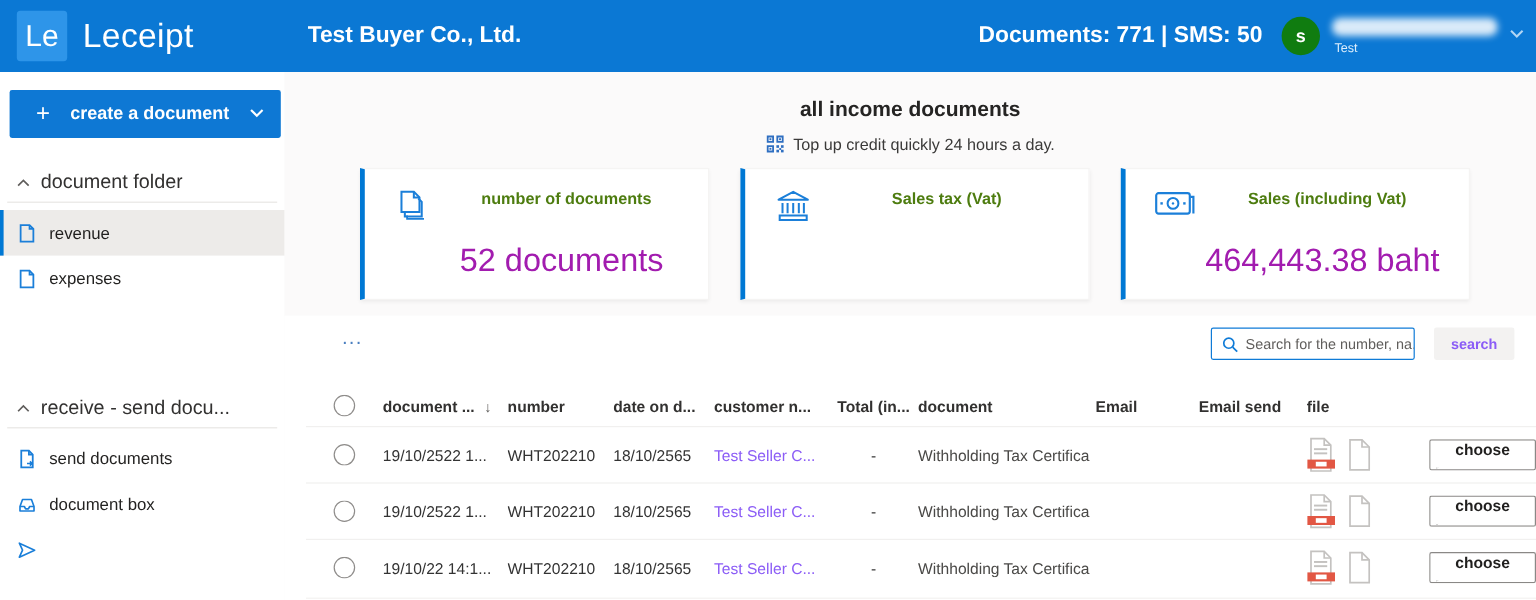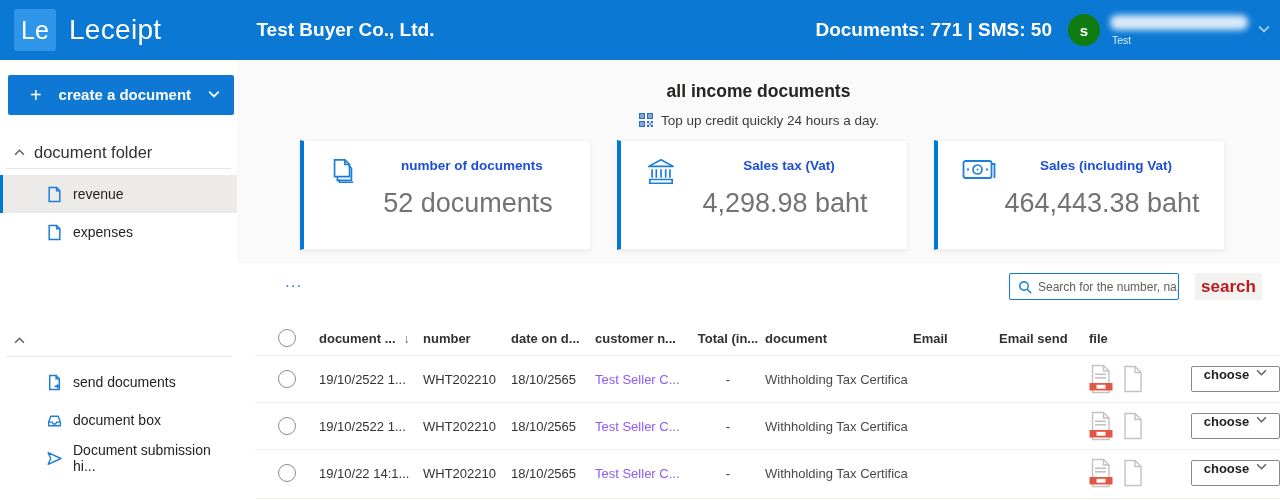--- a/index.html
+++ b/index.html
@@ -30,53 +30,53 @@
   .create-plus { font-size:20px; font-weight:400; margin-left:22px; }
   .create-label { flex:1; text-align:center; font-size:15px; font-weight:700; line-height:1.15;
                   white-space:normal; width:110px; padding:0 4px; }
   .create-chevron { margin-right:14px; }
   .side-section-header { position:absolute; left:0; width:237px; height:24px; display:flex;
                          align-items:center; cursor:pointer; }
   .side-caret { margin-left:14px; margin-right:9px; display:flex; }
   .side-section-title { font-size:16.5px; color:#323130; white-space:nowrap; overflow:hidden; }
   .side-divider { position:absolute; left:6px; width:225px; height:1px; background:#e8e6e4; }
   .side-item { position:absolute; left:0; width:237px; height:38px; display:flex; align-items:center;
-               cursor:pointer; color:#1b7fd9;padding-left:32px; }
+               cursor:pointer; color:#1b7fd9; }
   .side-item .side-item-icon { margin-left:14px; display:flex; }
   .side-item-label { margin-left:10px; font-size:14px; color:#242322; }
   .side-item.selected { background:#edebe9; border-left:3px solid #0078d4; }
   .side-item.selected .side-item-icon { margin-left:11px; }
   .side-item.selected .side-item-label { font-weight:400; color:#201f1e; }
 
   
   .main { position:absolute; left:237px; top:60px; width:1043px; height:440px; }
   .main-title { position:absolute; left:0; top:21px; width:1043px; text-align:center;
                 font-size:17.5px; font-weight:700; color:#252423; }
   .topup { position:absolute; left:0; top:52px; width:1043px; display:flex; align-items:center;
            justify-content:center; gap:7px; font-size:13.5px; color:#3b3a39; cursor:pointer; }
 
   .cards { position:absolute; left:63px; top:80px; width:925px; display:flex; gap:26px; }
   .card { position:relative; width:291px; height:110px; background:#fff; border:1px solid #f5f4f3;
           border-left:4px solid #0078d4; box-shadow:0 1.6px 3.6px rgba(0,0,0,.07); }
   .card-icon { position:absolute; left:24px; top:16px; color:#1b7fd9; }
   .card-label { margin-top:17px; padding-left:62px; padding-right:12px; text-align:center;
-                font-size:13.5px; font-weight:700; color:#1d4ed8; }
-  .card-value { margin-top:15px; padding-left:42px; text-align:center; font-size:27px; color:#737373; }
+                font-size:13.5px; font-weight:700; color:#4d7c0f; }
+  .card-value { margin-top:29px; padding-left:42px; text-align:center; font-size:27px; color:#a21caf; }
 
   .table-area { position:absolute; left:0; top:203px; width:1043px; height:237px; background:#fff; }
   .overflow-btn { position:absolute; left:48px; top:14px; font-size:17px; letter-spacing:1px;
                   color:#4a7fc0; cursor:pointer; line-height:10px; }
   .search-box { position:absolute; left:772px; top:10px; width:170px; height:27px; background:#fff;
                 border:1px solid #0f7bd7; border-radius:2px; display:flex; align-items:center; }
   .search-box .search-icon { margin-left:8px; display:flex; color:#0f7bd7; }
   .search-input { flex:1; border:none; outline:none; background:transparent; margin-left:6px;
                   font-size:12px; color:#323130; font-family:"Liberation Sans", sans-serif; width:120px; }
   .search-input::placeholder { color:#605e5c; }
   .search-btn { position:absolute; left:958px; top:10px; width:67px; height:27px; background:#f3f2f1;
-                border:none; border-radius:2px; font-size:17px; font-weight:600; color:#b91c1c;
+                border:none; border-radius:2px; font-size:12px; font-weight:600; color:#8b5cf6;
                 font-family:"Liberation Sans", sans-serif; }
 
   .tbl { position:absolute; left:18px; top:58px; width:1025px; }
   .tbl-row { display:flex; align-items:center; height:47px; border-top:1px solid #f1f0ef; }
   .tbl-head { height:34px; border-top:none; }
   .tbl-foot { position:absolute; left:18px; width:1025px; height:0; border-top:1px solid #f3f2f1; }
   .c { flex:none; font-size:13px; color:#333; white-space:nowrap; overflow:hidden; }
   .c-radio { width:64px; display:flex; justify-content:center; }
   .radio { width:18px; height:18px; border:1px solid #8f8d8b; border-radius:50%; background:#fff; cursor:pointer; }
   .c-created { width:104px; }
@@ -86,21 +86,21 @@
   .c-total { width:74px; text-align:center; }
   .c-doctype { width:148px; color:#4a4947; }
   .c-email { width:86px; }
   .c-emaildate { width:90px; }
   .c-file { width:102px; display:flex; align-items:center; gap:9px; }
   .c-choose { flex:1; display:flex; justify-content:flex-start; }
   .tbl-head .c { font-weight:700; font-size:13px; color:#323130; cursor:pointer; }
   .sort-arrow { font-weight:400; color:#605e5c; margin-left:8px; font-size:12px; }
   .choose-btn { width:89px; height:26px; background:#fff; border:1px solid #8a8886; border-radius:2px;
                 display:flex; justify-content:center; gap:7px; cursor:pointer;
-                font-size:13px; font-weight:700; color:#201f1e; font-family:"Liberation Sans", sans-serif; }
+                font-size:13px; font-weight:700; color:#201f1e; font-family:"Liberation Sans", sans-serif;flex-direction:column; }
   .file-icon { cursor:pointer; display:flex; }
 </style>
 </head>
 <body>
 
 <div class="screen">
 
   <div class="topbar">
     <div class="logo-tile">Le</div>
     <div class="brand">Leceipt</div>
@@ -158,20 +158,21 @@
       </span>
       <span class="side-item-label">expenses</span>
     </div>
 
     <div class="side-section-header" style="top:268px;">
       <span class="side-caret">
         <svg width="11" height="11" viewBox="0 0 10 10">
             <polyline points="1,7 5,3 9,7" fill="none" stroke="#605e5c" stroke-width="1.3"></polyline>
           </svg>
       </span>
+      <span class="side-section-title">receive - send docu...</span>
     </div>
     <div class="side-divider" style="top:296px;"></div>
 
     <div class="side-item" style="top:303px;">
       <span class="side-item-icon">
         <svg width="17" height="17" viewBox="0 0 16 16">
             <path d="M3.5 1.5h6l3 3v10h-9z" fill="none" stroke="currentColor" stroke-width="1.4"></path>
             <path d="M9.5 1.5v3h3" fill="none" stroke="currentColor" stroke-width="1.4"></path>
             <path d="M8 11.5h4m-1.7-1.7 1.7 1.7-1.7 1.7" fill="none" stroke="currentColor" stroke-width="1.3"></path>
           </svg>
@@ -186,21 +187,20 @@
           </svg>
       </span>
       <span class="side-item-label">document box</span>
     </div>
     <div class="side-item" style="top:379px;">
       <span class="side-item-icon">
         <svg width="17" height="17" viewBox="0 0 16 16">
             <path d="M2 13.5 14 8 2 2.5 4.5 8z" fill="none" stroke="currentColor" stroke-width="1.3" stroke-linejoin="round"></path>
           </svg>
       </span>
-      <span class="side-item-label">Document submission hi...</span>
     </div>
   </div>
 
   <div class="main">
     <div class="main-title">all income documents</div>
     <div class="topup">
       <span style="display:flex;">
         <svg width="16" height="16" viewBox="0 0 16 16" fill="#2f6fc1">
             <path d="M1 1h6v6H1zm1.5 1.5v3h3v-3z"></path>
             <rect x="3.2" y="3.2" width="1.6" height="1.6"></rect>
@@ -233,21 +233,20 @@
       </div>
       <div class="card">
         <span class="card-icon">
           <svg width="32" height="30" viewBox="0 0 32 32">
               <path d="M16 3 29 10H3z" fill="none" stroke="currentColor" stroke-width="1.8" stroke-linejoin="round"></path>
               <path d="M6.5 13v9M11 13v9M16 13v9M21 13v9M25.5 13v9" stroke="currentColor" stroke-width="1.8"></path>
               <path d="M4 24h24v4H4z" fill="none" stroke="currentColor" stroke-width="1.8"></path>
             </svg>
         </span>
         <div class="card-label">Sales tax (Vat)</div>
-        <div class="card-value">4,298.98 baht</div>
       </div>
       <div class="card">
         <span class="card-icon">
           <svg width="34" height="26" viewBox="0 0 34 24">
               <rect x="1.5" y="3" width="28" height="17" rx="2" fill="none" stroke="currentColor" stroke-width="1.8"></rect>
               <circle cx="15.5" cy="11.5" r="4.5" fill="none" stroke="currentColor" stroke-width="1.7"></circle>
               <circle cx="15.5" cy="11.5" r="1" fill="currentColor"></circle>
               <rect x="5" y="10.5" width="2" height="2" fill="currentColor"></rect>
               <rect x="24" y="10.5" width="2" height="2" fill="currentColor"></rect>
               <path d="M30 6h2.5v14" fill="none" stroke="currentColor" stroke-width="1.8"></path>

